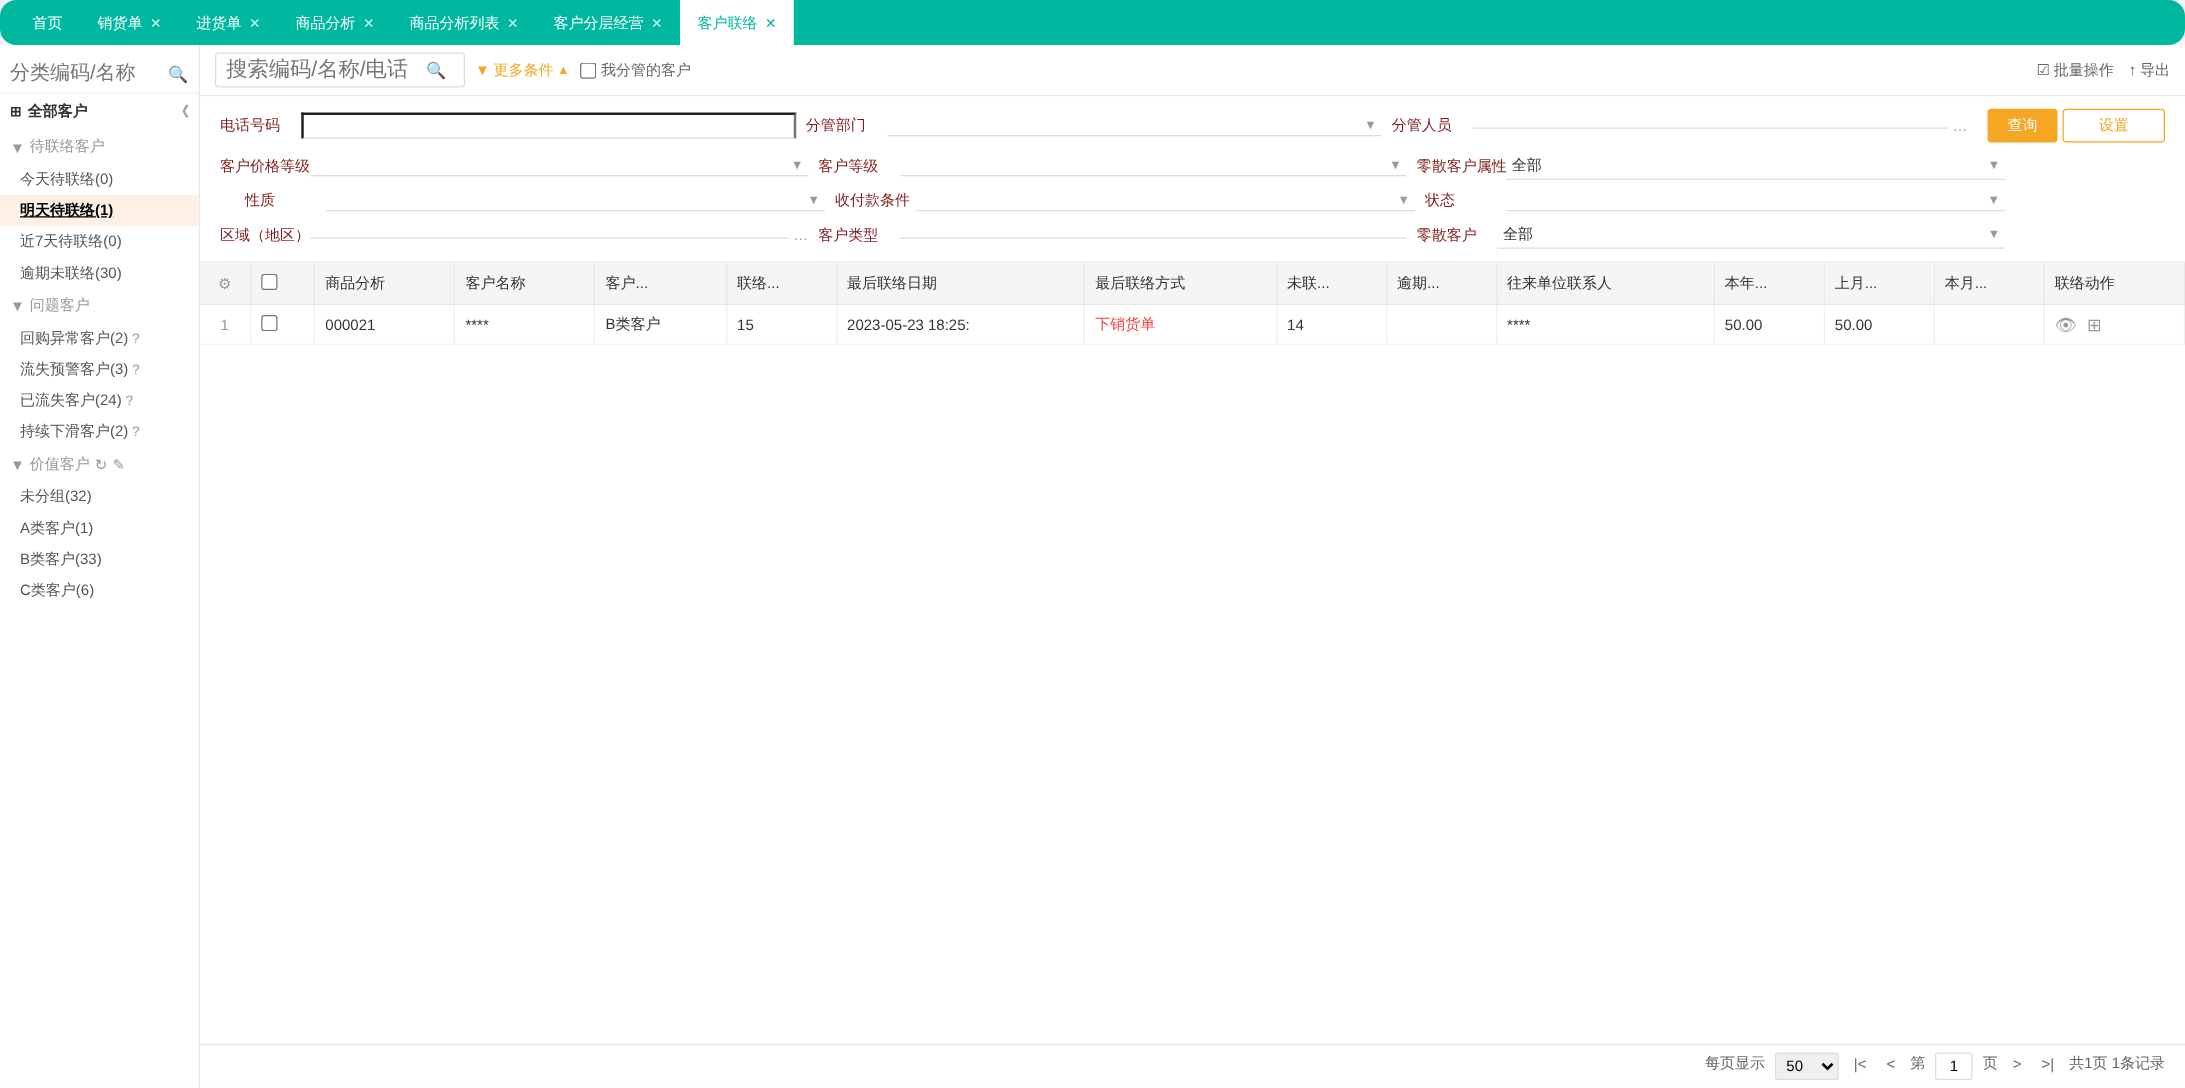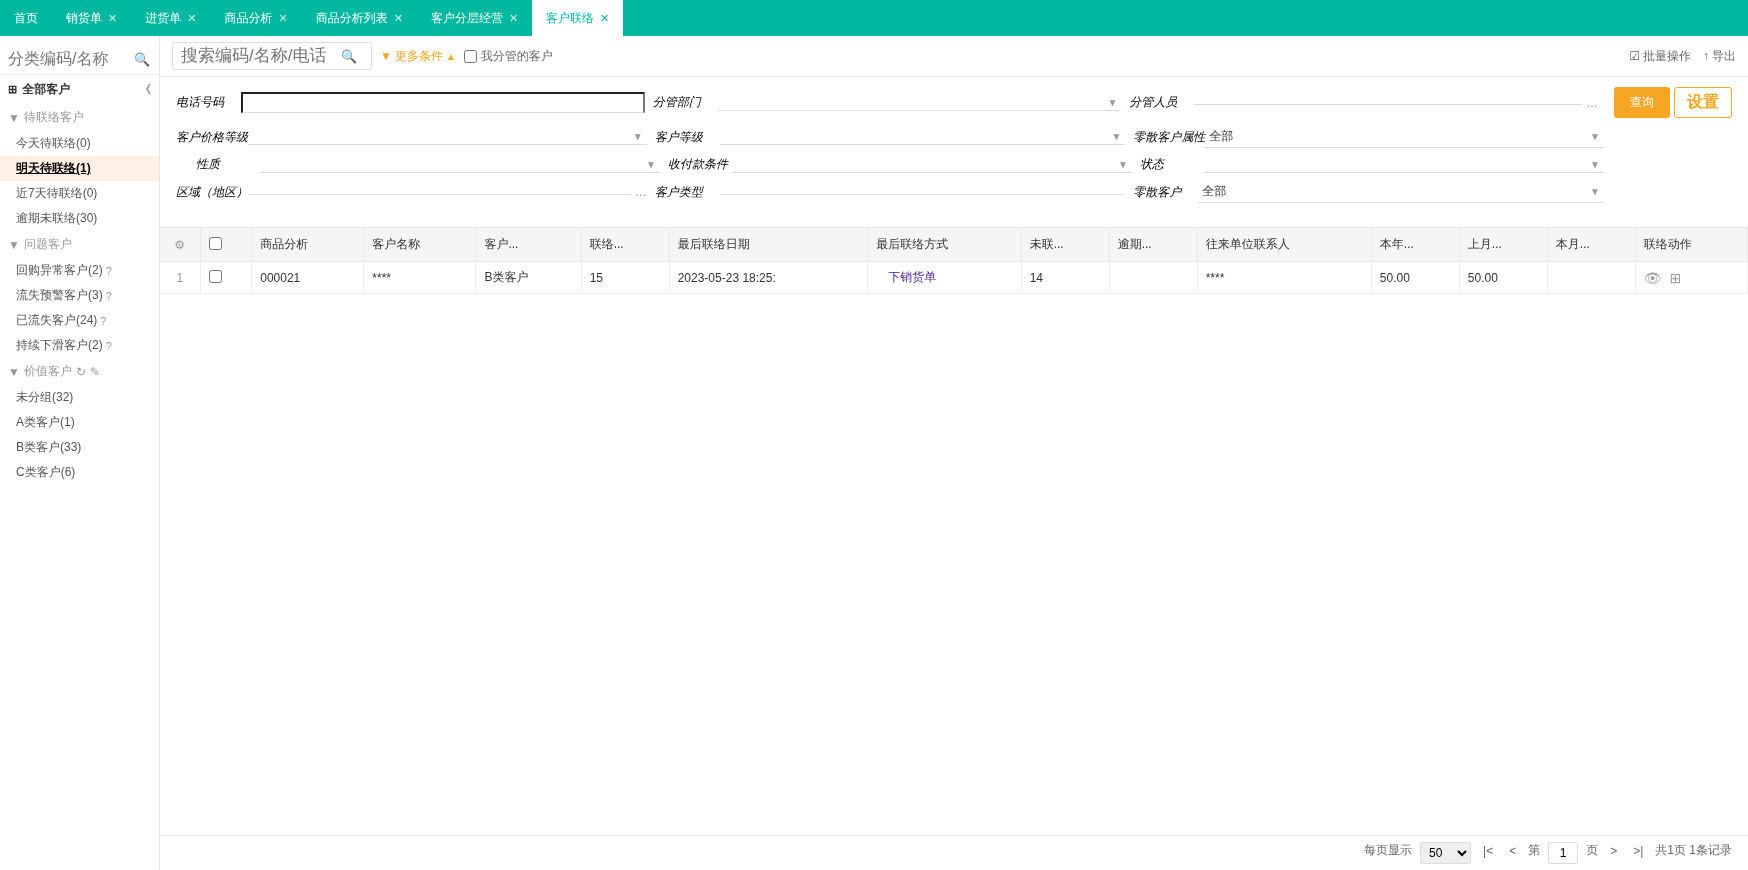--- a/index.html
+++ b/index.html
@@ -1,19 +1,19 @@
 <!DOCTYPE html>
 <html><head>
   <meta charset="utf-8">
   <style>
     * { box-sizing: border-box; margin: 0; padding: 0; font-family: "Microsoft YaHei", "SimHei", sans-serif; font-size: 12px; }
     body { background: #f5f5f5; overflow: hidden; }
 
     
-    .top-nav { background: #00b8a0; display: flex; align-items: center; height: 36px; padding: 0 0; }
+    .top-nav { background: #00b8a0; display: flex; align-items: center; height: 36px; padding: 0 12px; border-radius: 13px; }
     .top-nav .nav-item { color: #fff; padding: 0 14px; height: 36px; display: flex; align-items: center; cursor: pointer; font-size: 13px; white-space: nowrap; }
     .top-nav .nav-item.active { background: #fff; color: #00b8a0; }
     .top-nav .nav-item .close-x { margin-left: 6px; font-size: 11px; color: rgba(255,255,255,0.8); }
     .top-nav .nav-item.active .close-x { color: #00b8a0; }
 
     
     .main-layout { display: flex; height: calc(100vh - 36px); }
 
     
     .sidebar { width: 160px; background: #fff; border-right: 1px solid #e8e8e8; overflow-y: auto; padding: 8px 0; flex-shrink: 0; }
@@ -39,42 +39,42 @@
     .filter-btn { display: flex; align-items: center; gap: 3px; color: #f5a623; cursor: pointer; font-size: 12px; }
     .filter-btn .arrow { font-size: 10px; }
     .checkbox-label { display: flex; align-items: center; gap: 4px; color: #666; cursor: pointer; }
     .checkbox-label input[type="checkbox"] { cursor: pointer; }
     .toolbar-right { margin-left: auto; display: flex; align-items: center; gap: 12px; }
     .toolbar-action { display: flex; align-items: center; gap: 3px; color: #666; cursor: pointer; font-size: 12px; }
 
     
     .filter-panel { background: #fff; padding: 10px 16px; border-bottom: 1px solid #e8e8e8; }
     .filter-row { display: flex; align-items: center; gap: 8px; margin-bottom: 8px; }
-    .filter-row:last-child { margin-bottom: 14px; }
+    .filter-row:last-child { margin-bottom: 0; }
     .filter-field { display: flex; align-items: center; flex: 1; min-width: 0; }
-    .filter-label { color: #000000; white-space: nowrap; min-width: 65px; font-style: italic; }
+    .filter-label { color: #7f1d1d; white-space: nowrap; min-width: 65px; }
     .filter-input { flex: 1; border-bottom: 1px solid #ddd; padding: 2px 4px; outline: none; color: #333; background: transparent; min-width: 0; }
     .filter-select { flex: 1; display: flex; align-items: center; justify-content: space-between; border-bottom: 1px solid #ddd; padding: 2px 4px; cursor: pointer; color: #333; min-width: 0; }
     .filter-select .caret { color: #999; font-size: 10px; }
     .filter-dots { color: #999; cursor: pointer; margin-left: 4px; }
     .query-btn { background: #f5a623; color: #fff; border: none; padding: 5px 16px; border-radius: 3px; cursor: pointer; font-size: 12px; white-space: nowrap; }
-    .setting-btn { background: #fff; color: #f5a623; border: 1px solid #f5a623; padding: 4px 12px; border-radius: 3px; cursor: pointer; font-size: 16px; white-space: nowrap; font-weight: bold; }
+    .setting-btn { background: #fff; color: #f5a623; border: 1px solid #f5a623; padding: 4px 28px; border-radius: 3px; cursor: pointer; font-size: 12px; white-space: nowrap; }
     .btn-group { display: flex; flex-direction: row; gap: 4px; }
 
     
     .table-area { flex: 1; overflow: auto; background: #fff; }
     table { width: 100%; border-collapse: collapse; font-size: 12px; }
     thead tr { background: #f5f5f5; }
     thead th { padding: 8px 8px; border-bottom: 1px solid #e8e8e8; border-right: 1px solid #e8e8e8; color: #333; font-weight: normal; text-align: left; white-space: nowrap; }
     thead th:first-child { text-align: center; width: 40px; }
     tbody tr { background: #fff; }
     tbody td { padding: 7px 8px; border-bottom: 1px solid #f0f0f0; border-right: 1px solid #f0f0f0; color: #333; white-space: nowrap; }
     tbody td:first-child { text-align: center; color: #999; }
     .col-setting-icon { cursor: pointer; color: #999; }
-    .link-text { color: #4c1d95; cursor: pointer; text-decoration: none; margin-left: 12px; }
+    .link-text { color: #ef4444; cursor: pointer; text-decoration: none; }
     .action-icons { display: flex; gap: 8px; }
     .action-icon { color: #999; cursor: pointer; font-size: 14px; }
 
     
     .footer { background: #fff; border-top: 1px solid #e8e8e8; padding: 6px 16px; display: flex; justify-content: flex-end; gap: 8px; font-size: 12px; color: #666; }
     .footer .page-size-select { border: 1px solid #ddd; padding: 2px 4px; border-radius: 2px; cursor: pointer; }
     .footer .page-btn { cursor: pointer; color: #666; padding: 2px 4px; }
     .footer input[type="text"] { width: 30px; border: 1px solid #ddd; text-align: center; padding: 2px; border-radius: 2px; }
 
     

